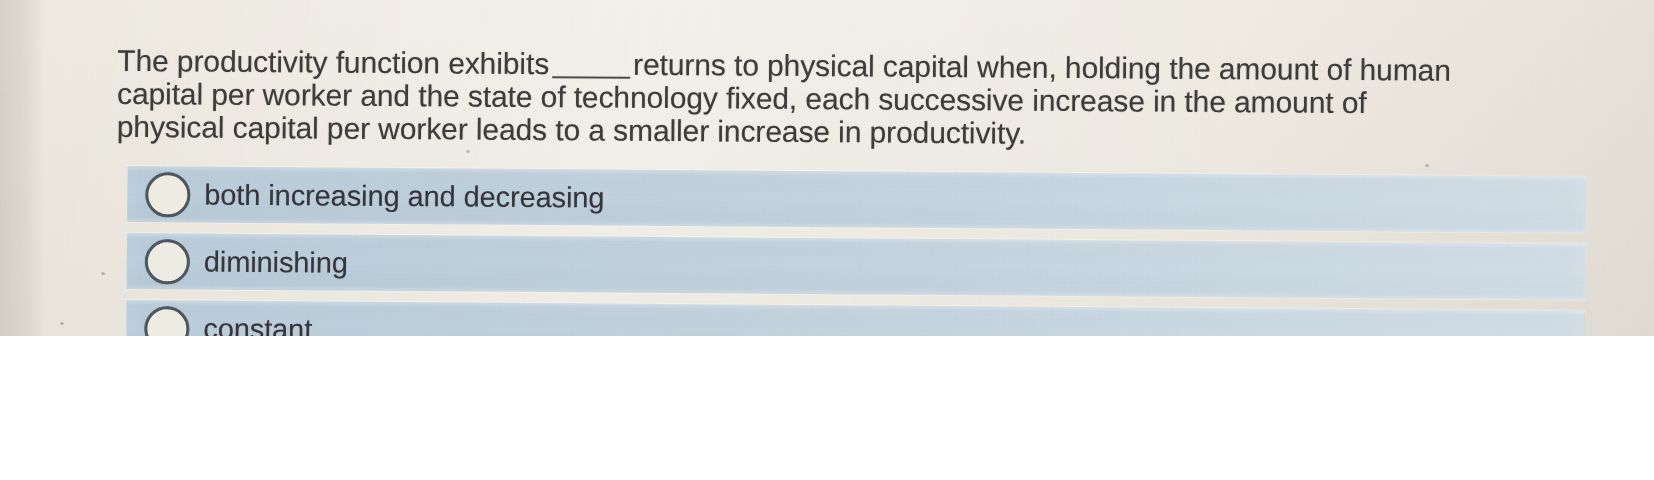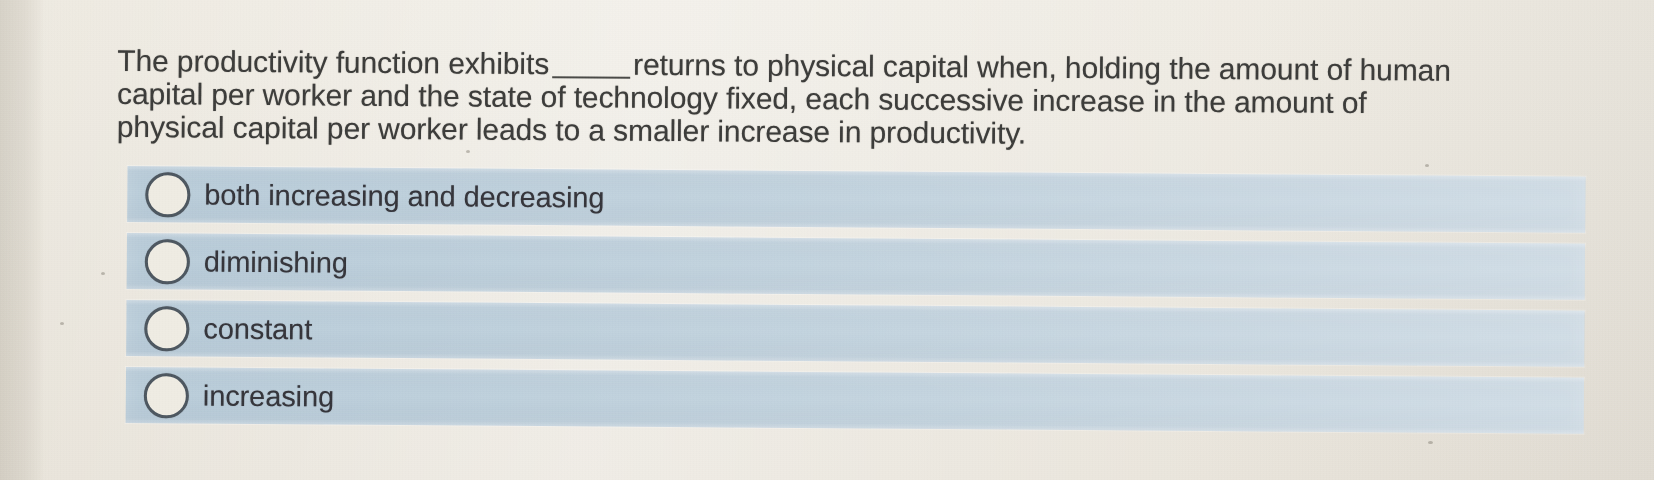--- a/index.html
+++ b/index.html
@@ -12,21 +12,21 @@
     height: 480px;
     overflow: hidden;
     font-family: "Liberation Sans", sans-serif;
     background: #ffffff;
   }
 
   
   .photo-page {
     position: relative;
     width: 1654px;
-    height: 480px;
+    height: 336px;
     overflow: hidden;
     background:
       linear-gradient(100deg,
         rgba(255,255,255,0.00) 0%,
         rgba(255,255,255,0.35) 38%,
         rgba(255,255,255,0.10) 72%,
         rgba(0,0,0,0.035) 100%),
       linear-gradient(180deg, #eeeae1 0%, #ebe7de 45%, #e8e3d9 100%);
   }
 

